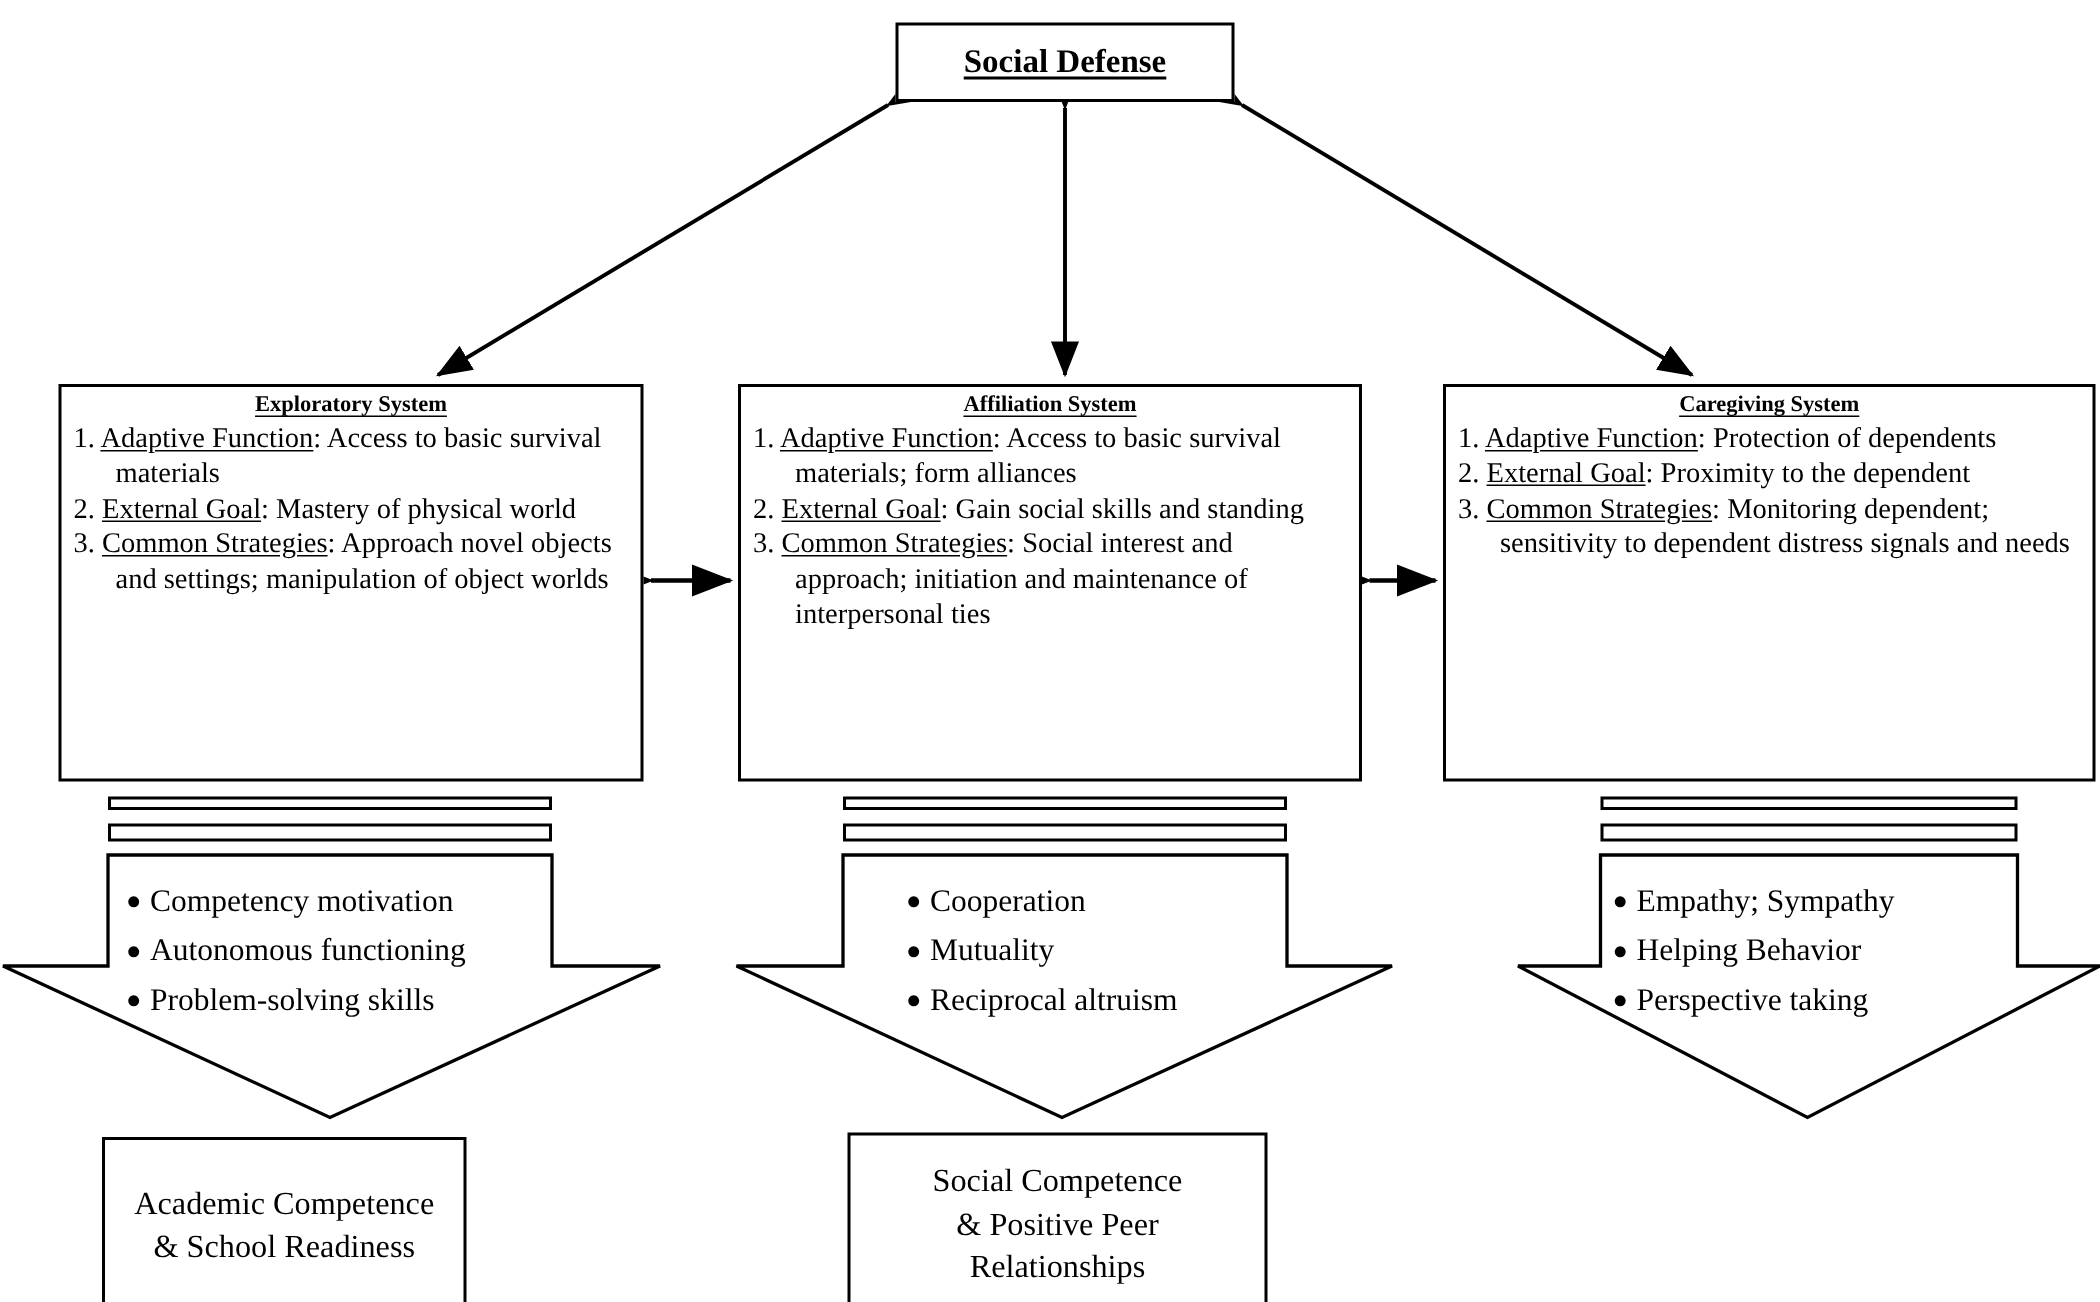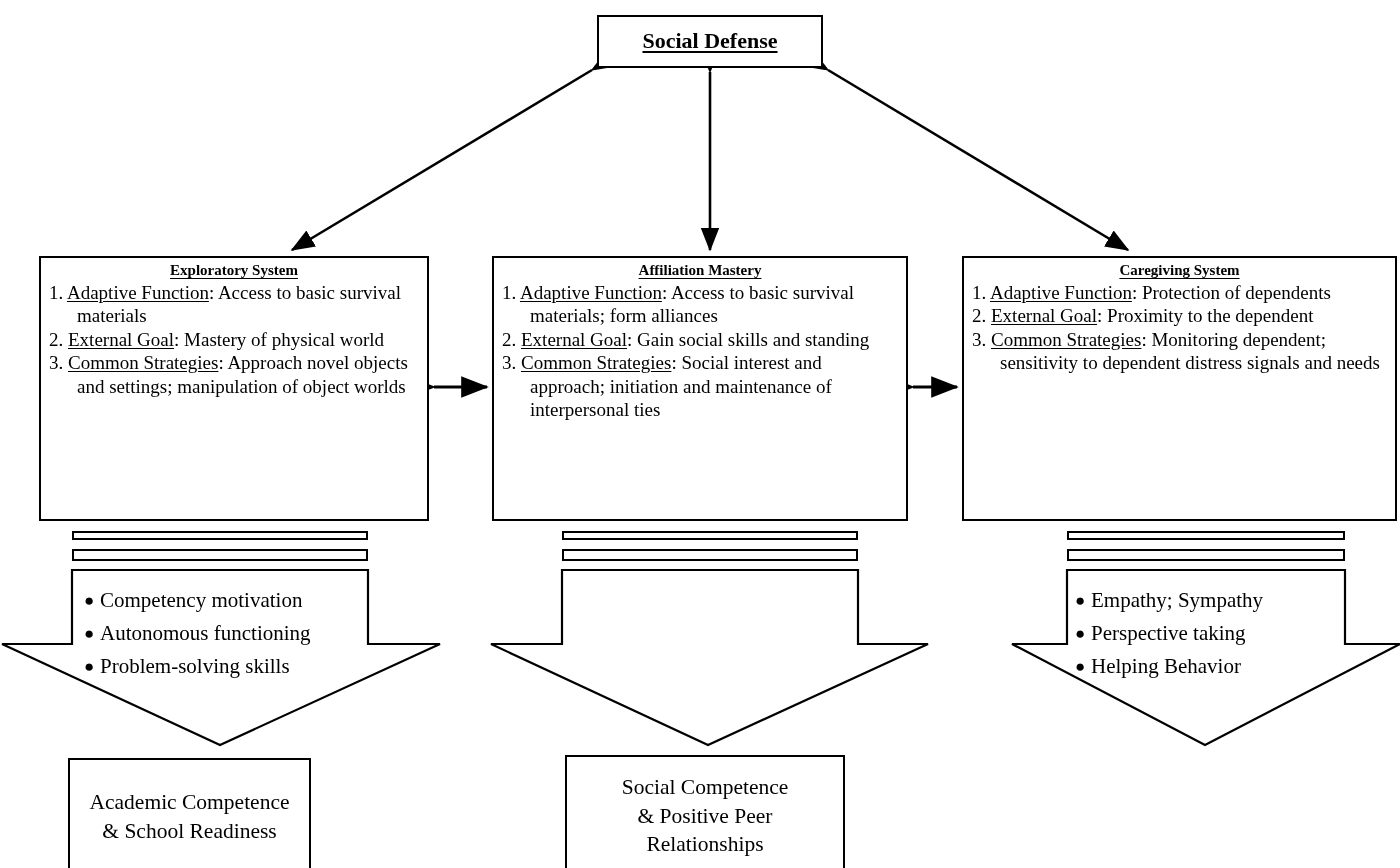--- a/index.html
+++ b/index.html
@@ -176,21 +176,21 @@
         <span class="lbl">External Goal</span><span>: Mastery of physical world</span>
       </li>
       <li>
         <span class="num">3.</span>
         <span class="lbl">Common Strategies</span><span>: Approach novel objects and settings; manipulation of object worlds</span>
       </li>
     </ul>
   </div>
 
   <div class="sys-box" id="sys-affiliation">
-    <div class="sys-title">Affiliation Mastery</div>
+    <div class="sys-title">Affiliation System</div>
     <ul class="sys-list">
       <li>
         <span class="num">1.</span>
         <span class="lbl">Adaptive Function</span><span>: Access to basic survival materials; form alliances</span>
       </li>
       <li>
         <span class="num">2.</span>
         <span class="lbl">External Goal</span><span>: Gain social skills and standing</span>
       </li>
       <li>
@@ -228,26 +228,33 @@
   <div class="bar" style="left:1067px; top:537px; width:278px; height:12px;"></div>
 
   <div class="arrow-text" style="left:84px; top:572px; width:300px;">
     <ul class="arrow-list">
       <li><span class="dot">●</span><span>Competency motivation</span></li>
       <li><span class="dot">●</span><span>Autonomous functioning</span></li>
       <li><span class="dot">●</span><span>Problem-solving skills</span></li>
     </ul>
   </div>
 
+  <div class="arrow-text" style="left:604px; top:572px; width:300px;">
+    <ul class="arrow-list">
+      <li><span class="dot">●</span><span>Cooperation</span></li>
+      <li><span class="dot">●</span><span>Mutuality</span></li>
+      <li><span class="dot">●</span><span>Reciprocal altruism</span></li>
+    </ul>
+  </div>
 
   <div class="arrow-text" style="left:1075px; top:572px; width:300px;">
     <ul class="arrow-list">
       <li><span class="dot">●</span><span>Empathy; Sympathy</span></li>
+      <li><span class="dot">●</span><span>Helping Behavior</span></li>
       <li><span class="dot">●</span><span>Perspective taking</span></li>
-      <li><span class="dot">●</span><span>Helping Behavior</span></li>
     </ul>
   </div>
 
   <div class="out-box" id="out-academic">
     <span class="out-text">Academic Competence
 &amp; School Readiness</span>
   </div>
   <div class="out-box" id="out-social">
     <span class="out-text">Social Competence
 &amp; Positive Peer

